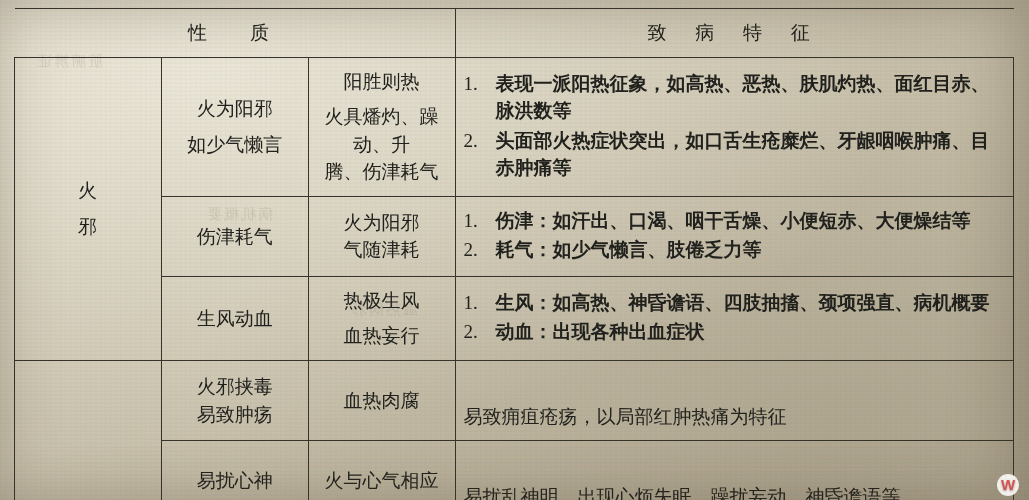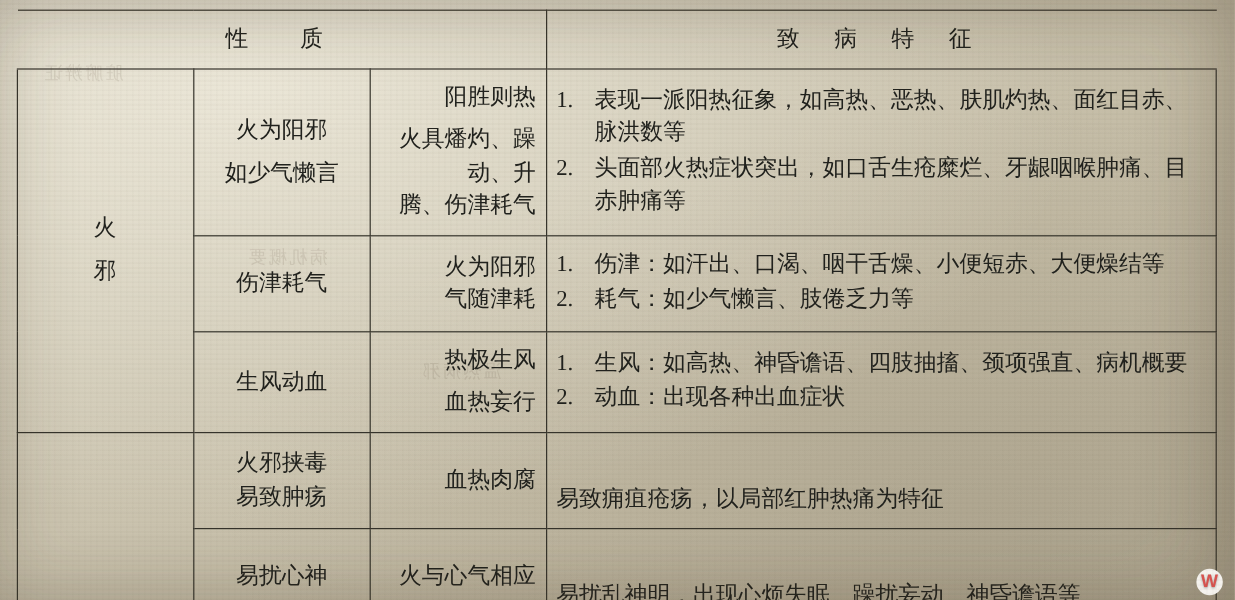--- a/index.html
+++ b/index.html
@@ -80,21 +80,21 @@
     border-left: none;
   }
   .col-a {
     width: 152px;
     text-align: center;
     font-size: 19px;
     line-height: 1.9;
   }
   .col-b {
     width: 222px;
-    text-align: right;
+    text-align: center;
     font-size: 19px;
     line-height: 1.75;
     padding-left: 12px;
   }
   .col-c {
     text-align: left;
     border-right: none;
     padding-left: 14px;
   }
   .hdr .h-left { width: 424px; }
@@ -108,20 +108,21 @@
     gap: 6px;
     margin-bottom: 2px;
   }
   .ol li .num {
     flex: 0 0 auto;
     width: 26px;
     text-align: left;
   }
   .ol li .txt {
     flex: 1 1 auto;
+    font-weight: bold;
   }
   .plain-line { display: block; margin-top: 32px; }
   .stack-line { display: block; }
   .gap-line { display: block; height: 8px; }
   
   #watermark {
     position: absolute;
     right: 10px;
     bottom: 4px;
     display: flex;

